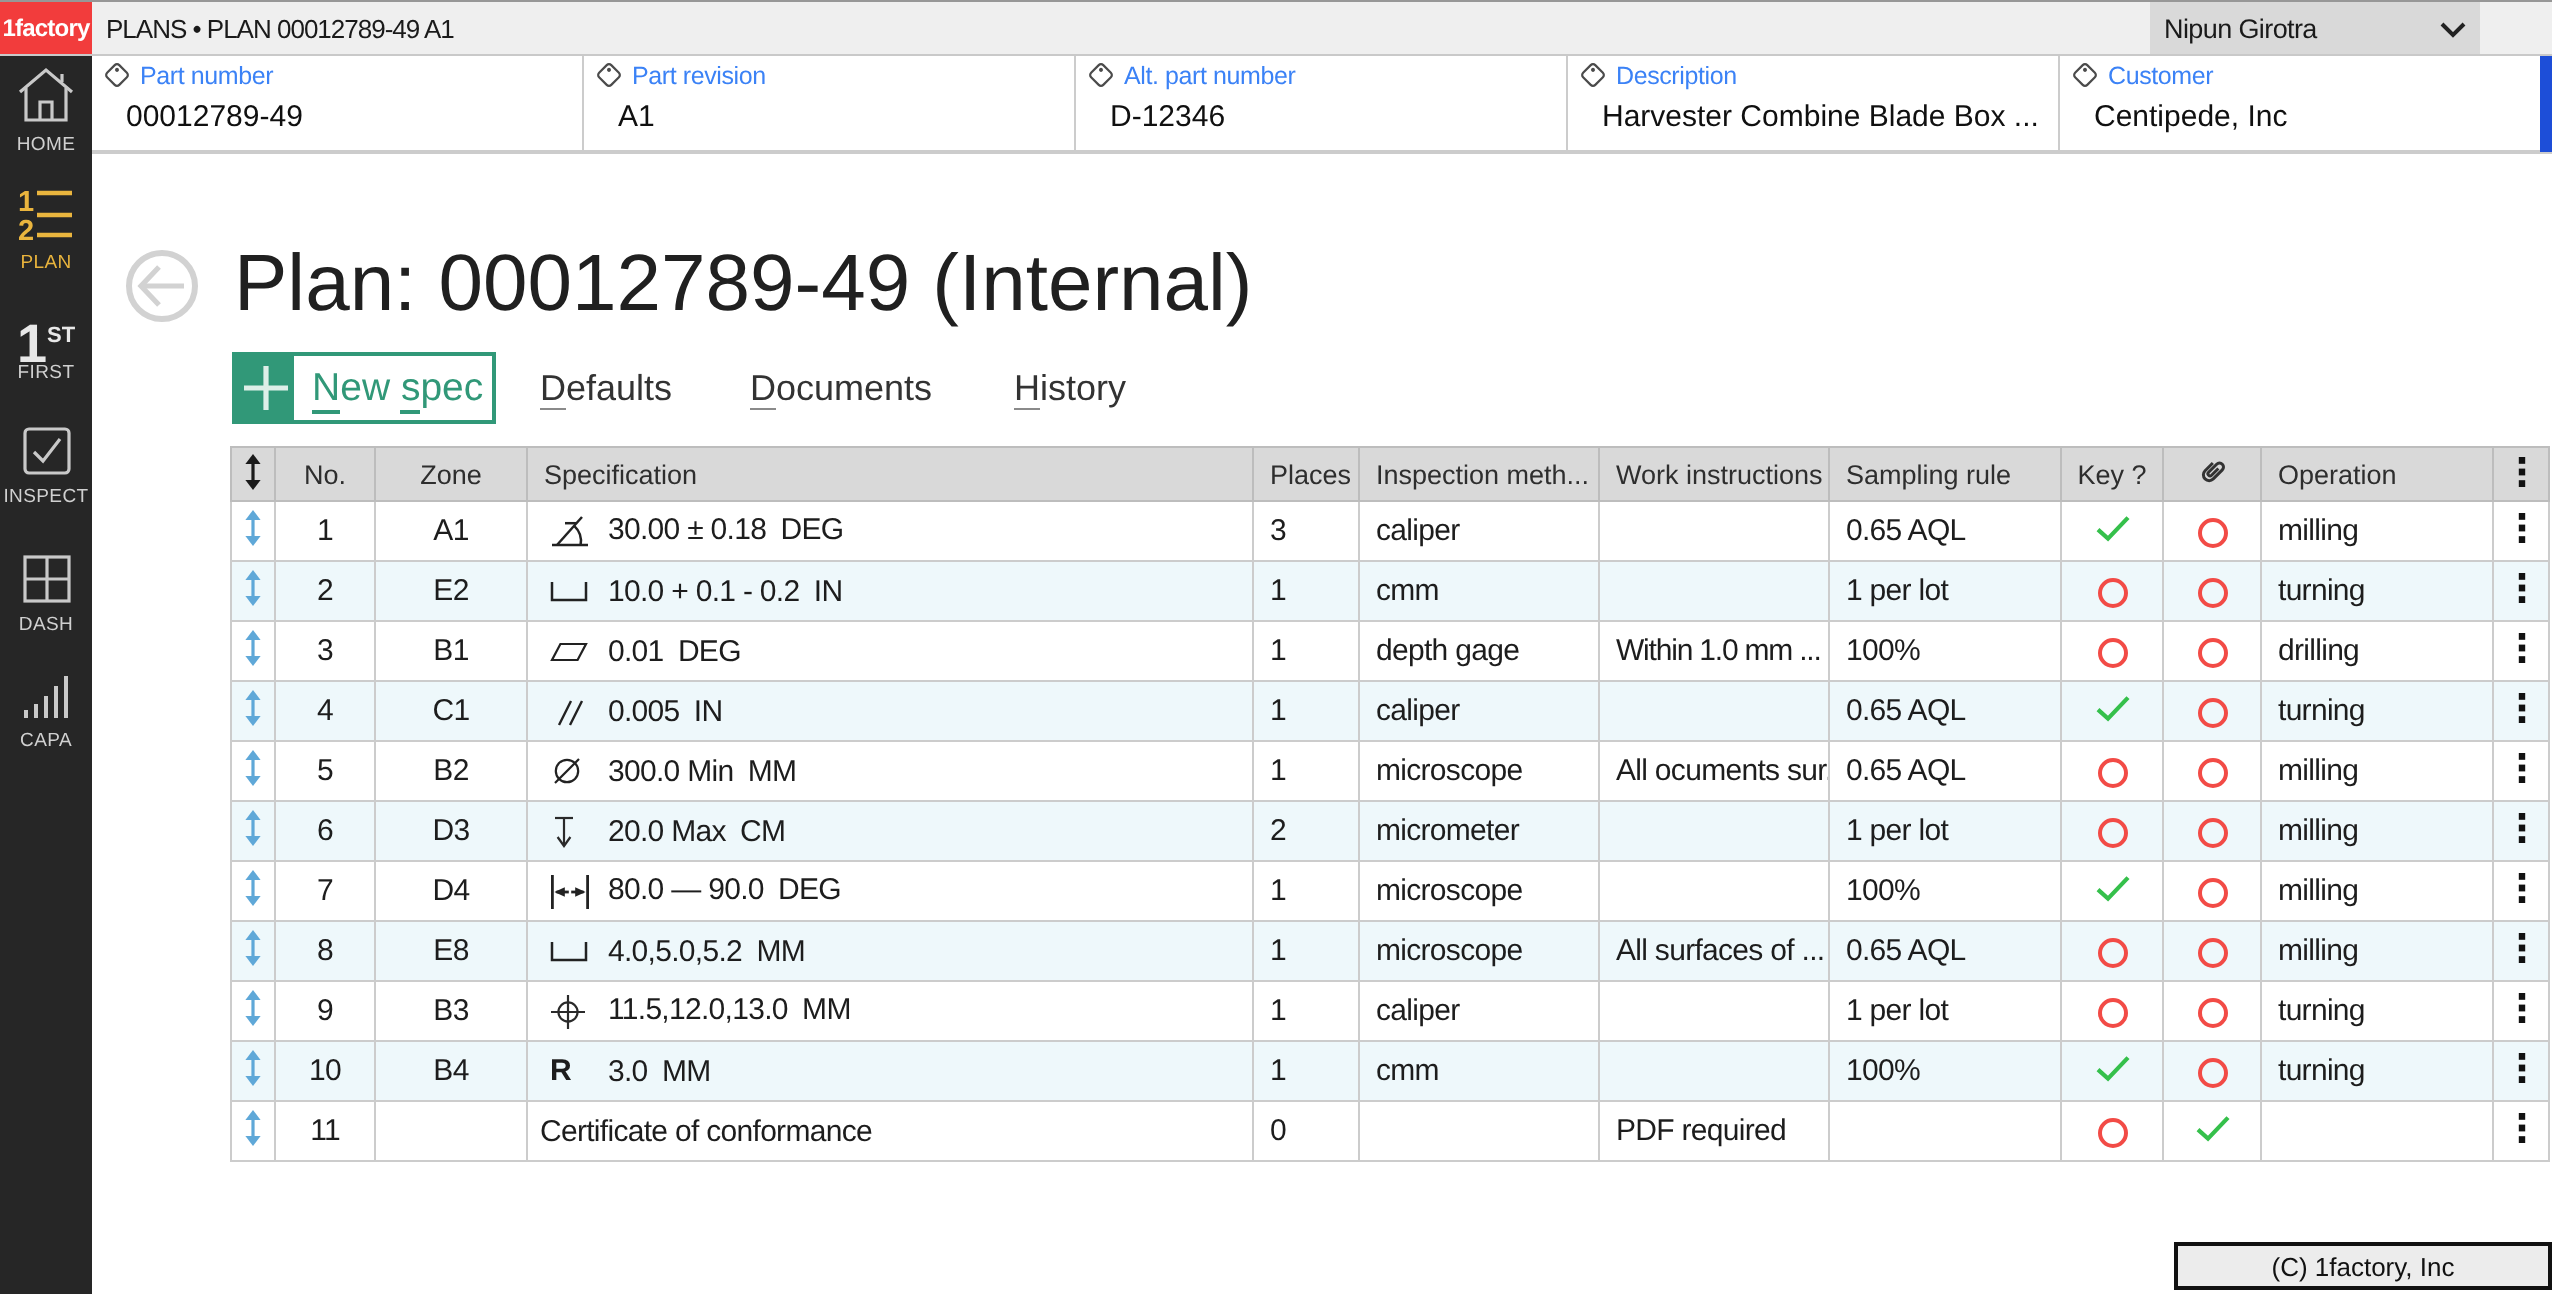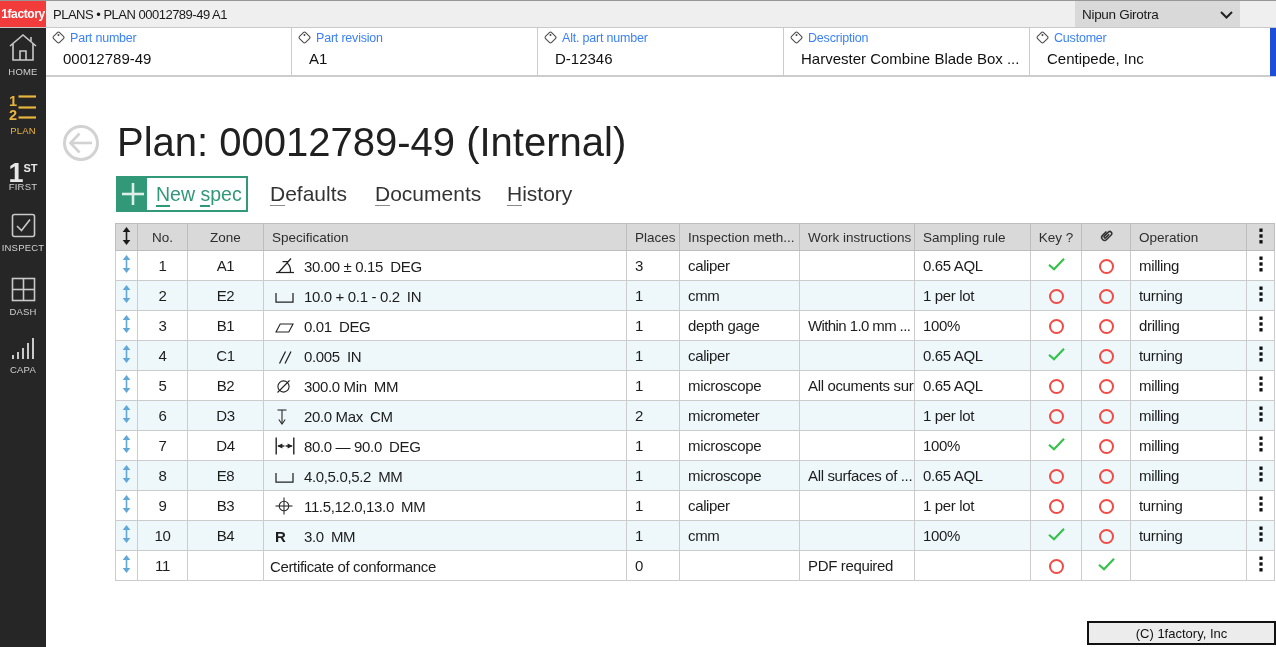--- a/index.html
+++ b/index.html
@@ -44,21 +44,21 @@
 #h1 { position:absolute; left:117px; top:120px; font-size:40px; color:#202020; }
 
 
 #newspec { position:absolute; left:116px; top:176px; height:36px; border:2px solid #319878;
   background:#fff; }
 #newspec .plus { position:absolute; left:0; top:0; width:29px; height:32px; background:#319878; }
 #newspec .plus svg { display:block; margin:5px auto 0; }
 #newspec .lbl { display:block; margin-left:38px; margin-right:4px; line-height:32px;
   font-size:19.5px; color:#319878; white-space:nowrap; }
 #newspec u { border-bottom:2px solid #319878; }
-.tab { position:absolute; top:176px; font-size:21px; color:#333; line-height:36px; }
+.tab { position:absolute; top:176px; font-size:18px; color:#333; line-height:36px; }
 u { text-decoration:none; border-bottom:1px solid #8a8a8a; }
 
 
 #spectable { position:absolute; left:115px; top:223px; border-collapse:collapse;
   table-layout:fixed; width:1160px; font-size:15px; color:#1d1d1d; }
 #spectable th { background:#d9d9d9; border:1px solid #bdbdbd; height:27px;
   font-weight:normal; font-size:13.5px; color:#2e2e2e; text-align:left; padding:0 0 0 8px;
   white-space:nowrap; overflow:hidden; }
 #spectable td { border:1px solid #ccc; height:30px; padding:0 0 0 8px; letter-spacing:-0.35px;
   white-space:nowrap; overflow:hidden; background:#fff; }
@@ -287,21 +287,21 @@
             </svg></td>
       <td class="c">1</td>
       <td class="c">A1</td>
       <td class="spec"><span class="sym"><svg width="20" height="18" viewBox="0 0 20 18">
                 <g fill="none" stroke="#222" stroke-width="1.25">
                   <line x1="1" y1="15.5" x2="19" y2="15.5"></line>
                   <line x1="3.5" y1="15.5" x2="16" y2="1.5"></line>
                   <path d="M12.1 5.9 A 10.6 10.6 0 0 1 15.3 15.5"></path>
                   <line x1="7.5" y1="4.6" x2="13" y2="4.6"></line>
                 </g>
-              </svg></span><span class="spectext">30.00 ± 0.15 DEG</span></td>
+              </svg></span><span class="spectext">30.00 ± 0.18 DEG</span></td>
       <td>3</td>
       <td>caliper</td>
       <td></td>
       <td>0.65 AQL</td>
       <td class="c"><svg width="17" height="14" viewBox="0 0 17 14">
               <polyline points="1,7.8 6,12.3 16,1.8" fill="none" stroke="#35c04b" stroke-width="2.1"></polyline>
             </svg></td>
       <td class="c"><span class="ring"></span></td>
       <td>milling</td>
       <td class="c"><svg width="4" height="16" viewBox="0 0 4 16">

